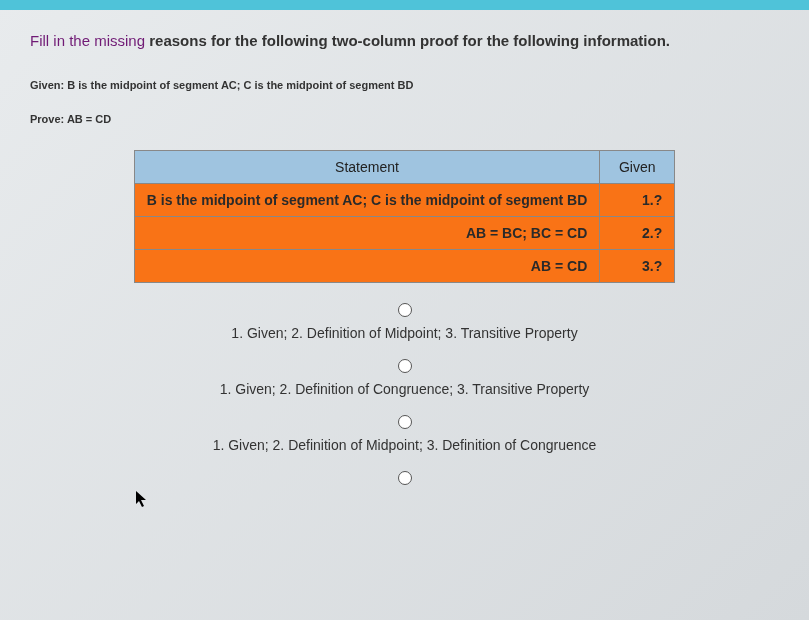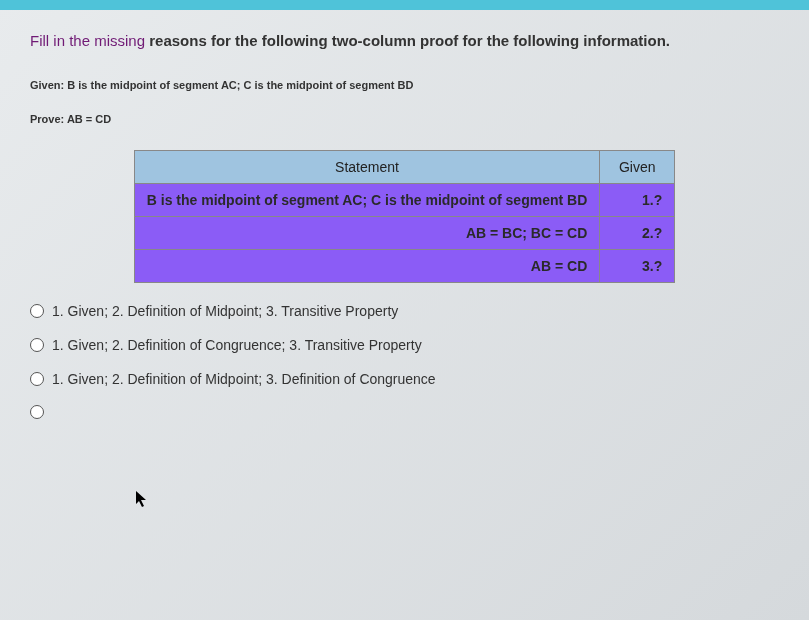--- a/index.html
+++ b/index.html
@@ -37,21 +37,21 @@
       color: #333;
       margin-bottom: 22px;
     }
     .table-wrap {
       display: flex;
       justify-content: center;
       margin: 25px 0 20px 0;
     }
     table {
       border-collapse: collapse;
-      background: #8b5cf6;
+      background: #f97316;
     }
     th, td {
       border: 1px solid #888;
       padding: 8px 12px;
       font-size: 14px;
       text-align: right;
       white-space: nowrap;
     }
     th {
       background: #9fc4e0;
@@ -66,20 +66,21 @@
       margin-top: 18px;
     }
     .option {
       display: flex;
       align-items: center;
       gap: 8px;
       margin-bottom: 18px;
       font-size: 14px;
       color: #333;
       cursor: pointer;
+      flex-direction: column;
     }
     .radio {
       width: 14px;
       height: 14px;
       border: 1.5px solid #555;
       border-radius: 50%;
       flex-shrink: 0;
       background: #fff;
     }
     .cursor-arrow {

